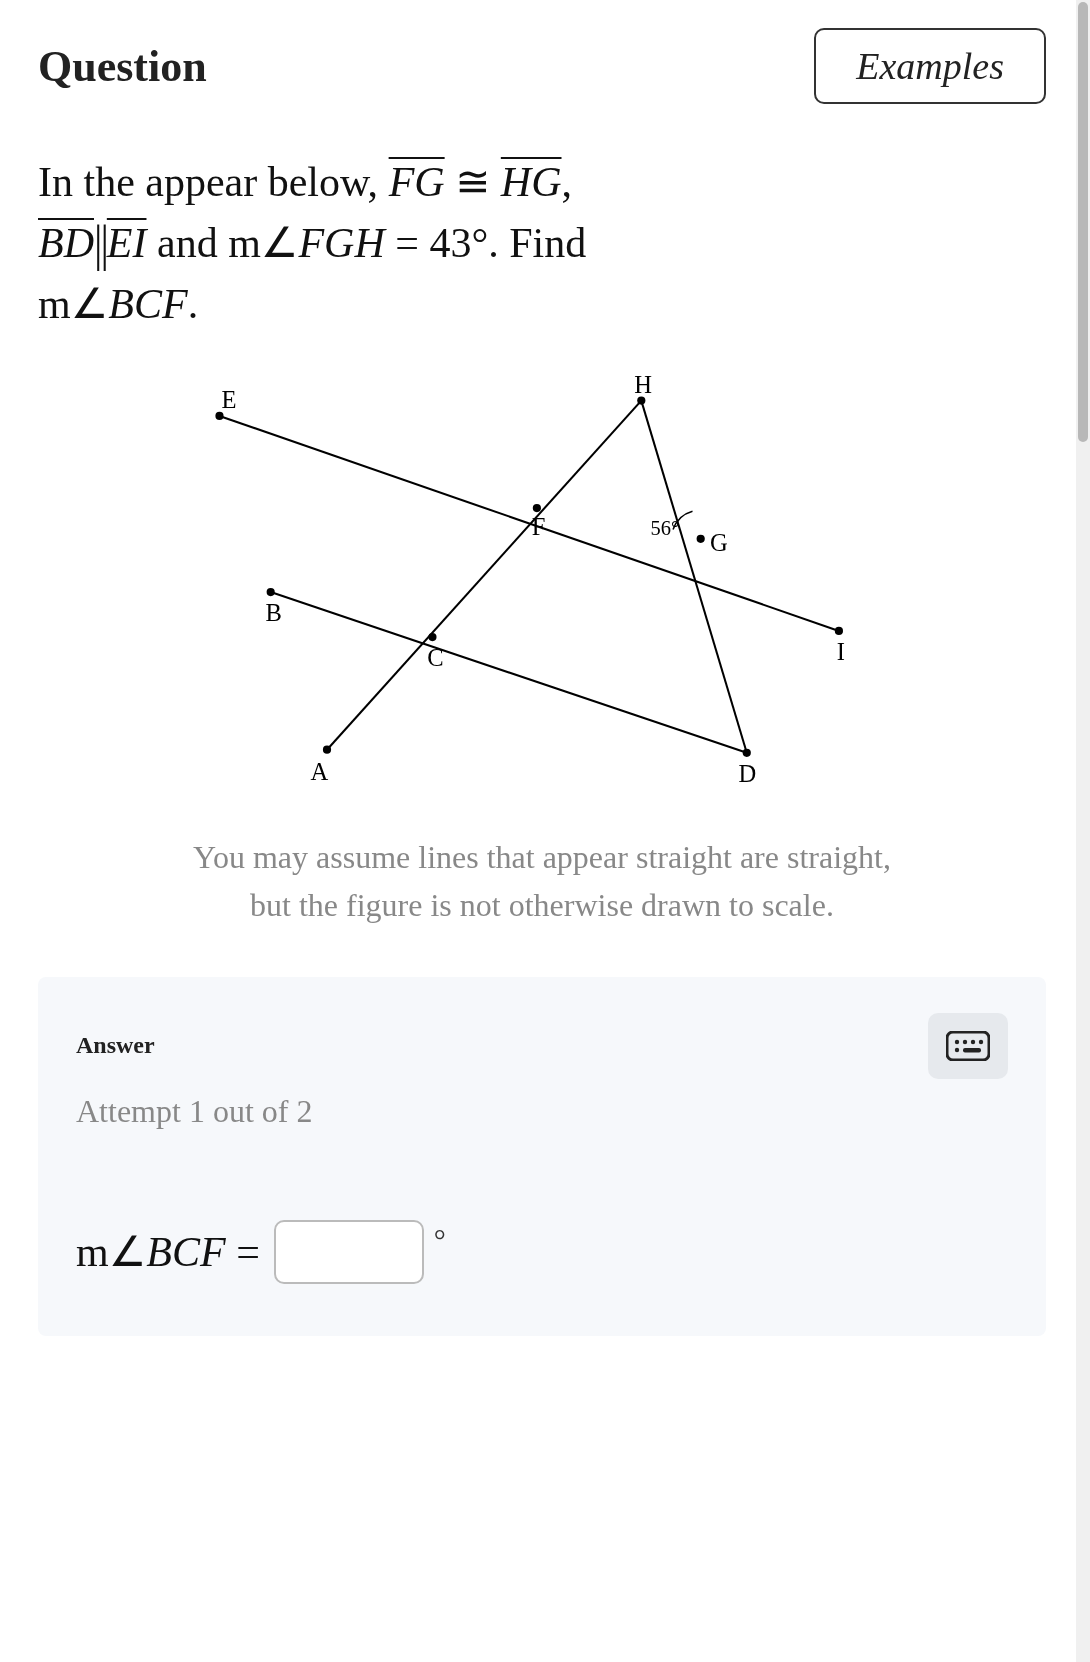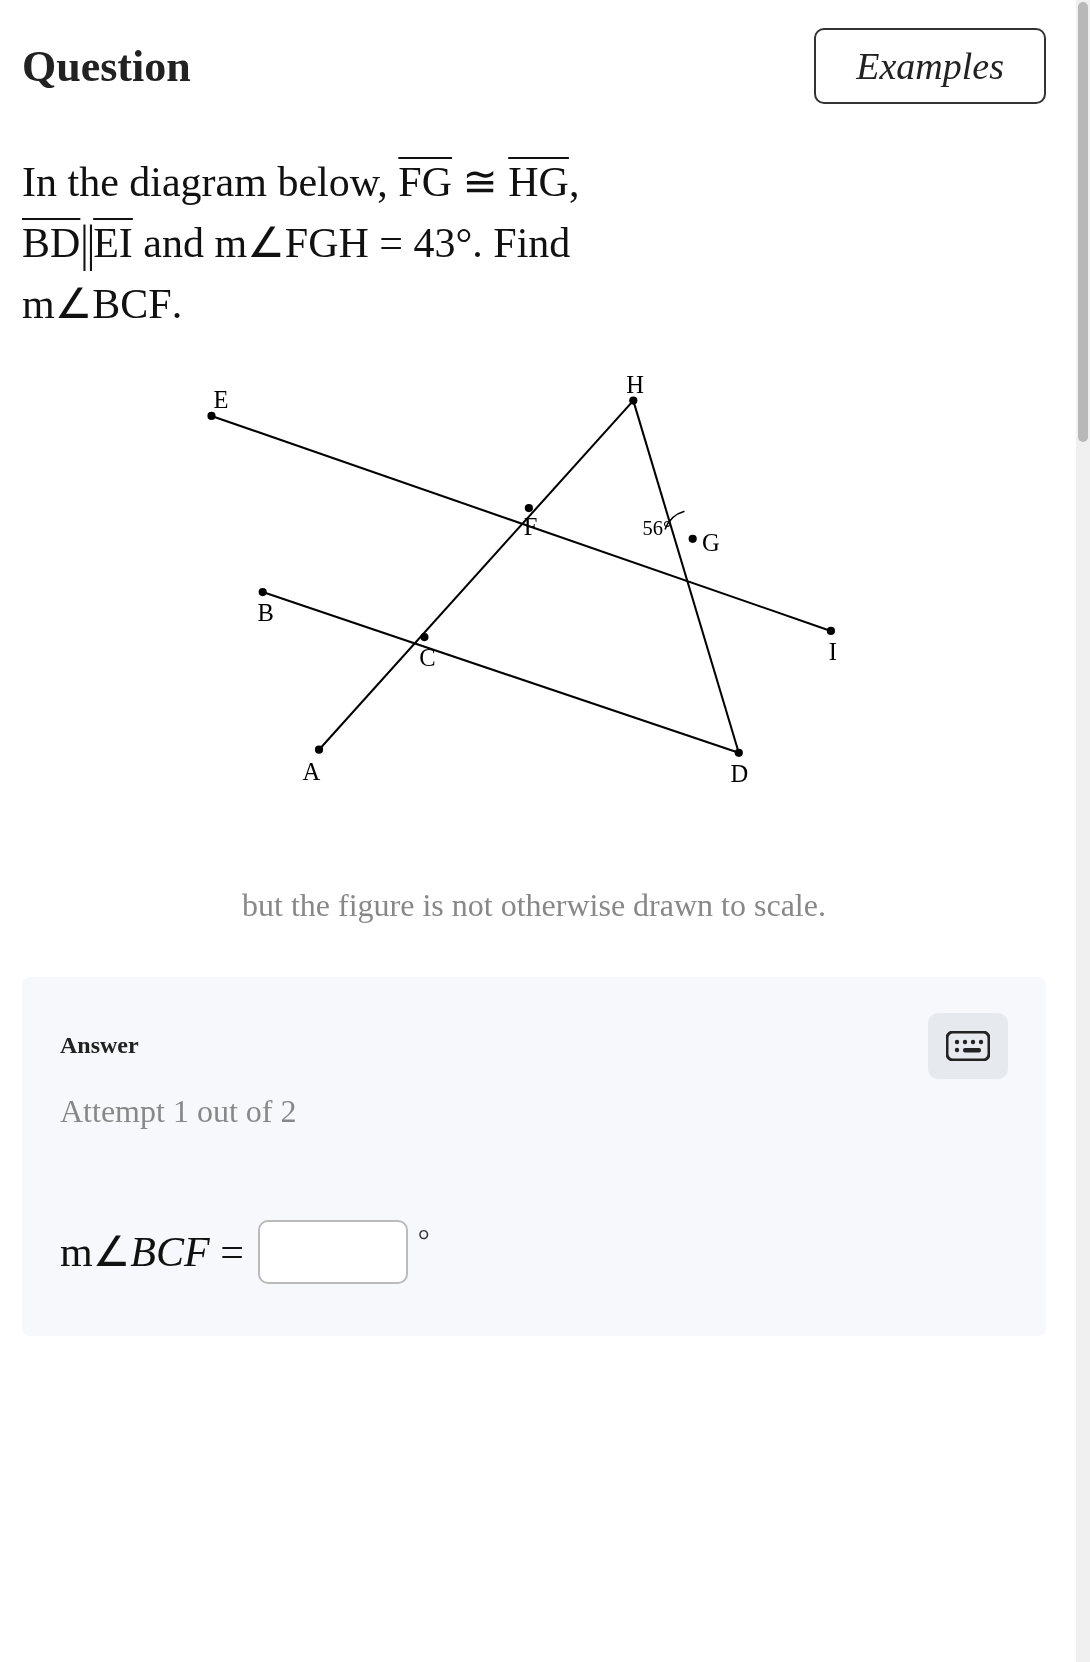--- a/index.html
+++ b/index.html
@@ -22,21 +22,21 @@
   .scrollbar-thumb {
     position: absolute;
     right: 2px;
     top: 2px;
     width: 10px;
     height: 440px;
     background: #b8b8b8;
     border-radius: 5px;
   }
   .content {
-    padding: 28px 30px 0 22px;
+    padding: 28px 30px 0 38px;
     width: 1076px;
   }
   .header-row {
     display: flex;
     justify-content: space-between;
     align-items: center;
     margin-bottom: 48px;
   }
   .question-title {
     font-size: 44px;
@@ -55,20 +55,21 @@
     font-style: italic;
   }
   .problem-text {
     font-size: 42px;
     line-height: 1.45;
     color: #111;
     margin-bottom: 40px;
     font-family: Georgia, 'Times New Roman', serif;
   }
   .problem-text .math {
+    font-style: italic;
     font-family: 'Times New Roman', serif;
   }
   .overline {
     text-decoration: overline;
     text-decoration-thickness: 2px;
   }
   .diagram-wrap {
     width: 100%;
     display: flex;
     flex-direction: column;
@@ -167,21 +168,21 @@
 </head>
 <body>
 
 <div class="content">
   <div class="header-row">
     <div class="question-title">Question</div>
     <button class="examples-btn">Examples</button>
   </div>
 
   <div class="problem-text">
-    <span>In the diagram below,  </span><span class="math overline">FG</span><span> ≅ </span><span class="math overline">HG</span><span>,</span><br>
+    <span>In the appear below,  </span><span class="math overline">FG</span><span> ≅ </span><span class="math overline">HG</span><span>,</span><br>
     <span class="math overline">BD</span><span class="parallel"> || </span><span class="math overline">EI</span><span>  and m∠</span><span class="math">FGH</span><span> = 43°. Find</span><br>
     <span>m∠</span><span class="math">BCF</span><span>.</span>
   </div>
 
   <div class="diagram-wrap">
     <svg class="diagram" width="820" height="430" viewBox="90 400 720 420">
       <line x1="135" y1="440" x2="740" y2="650" stroke="#000" stroke-width="2"></line>
       <line x1="185" y1="612" x2="650" y2="769" stroke="#000" stroke-width="2"></line>
       <line x1="240" y1="766" x2="547" y2="425" stroke="#000" stroke-width="2"></line>
       <line x1="547" y1="425" x2="650" y2="769" stroke="#000" stroke-width="2"></line>
@@ -200,21 +201,21 @@
       <text x="440" y="556" font-size="24" font-family="Georgia">F</text>
       <text x="614" y="572" font-size="24" font-family="Georgia">G</text>
       <text x="556" y="556" font-size="20" font-family="Georgia">56°</text>
       <text x="180" y="640" font-size="24" font-family="Georgia">B</text>
       <text x="338" y="684" font-size="24" font-family="Georgia">C</text>
       <text x="738" y="678" font-size="24" font-family="Georgia">I</text>
       <text x="224" y="796" font-size="24" font-family="Georgia">A</text>
       <text x="642" y="798" font-size="24" font-family="Georgia">D</text>
     </svg>
     <div class="figure-note">
-      <br>
+      <span>You may assume lines that appear straight are straight,</span><br>
       <span>but the figure is not otherwise drawn to scale.</span>
     </div>
   </div>
 
   <div class="answer-panel">
     <div class="answer-header-row">
       <div class="answer-title">Answer</div>
       <div class="keypad-btn">
         <svg width="44" height="30" viewBox="0 0 44 30">
           <rect x="1" y="1" width="42" height="28" rx="6" fill="none" stroke="#222" stroke-width="3"></rect>

